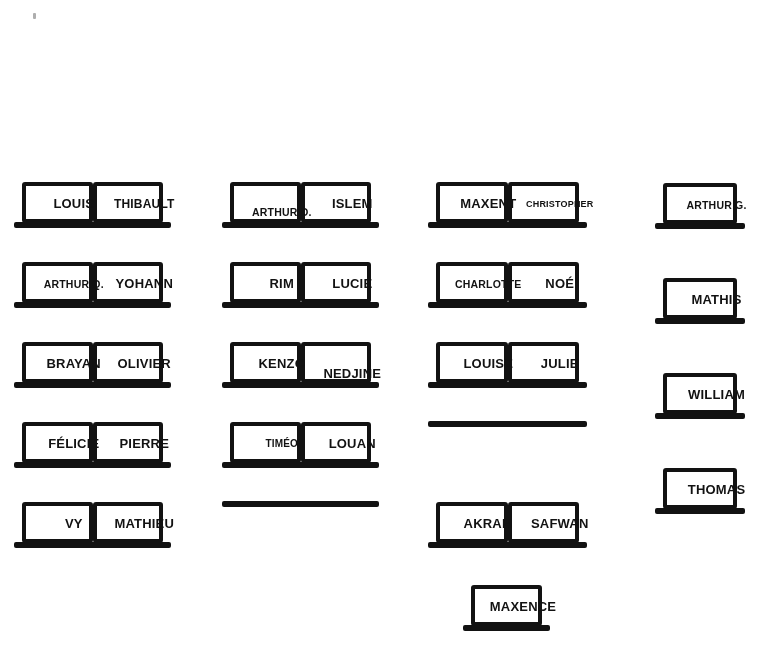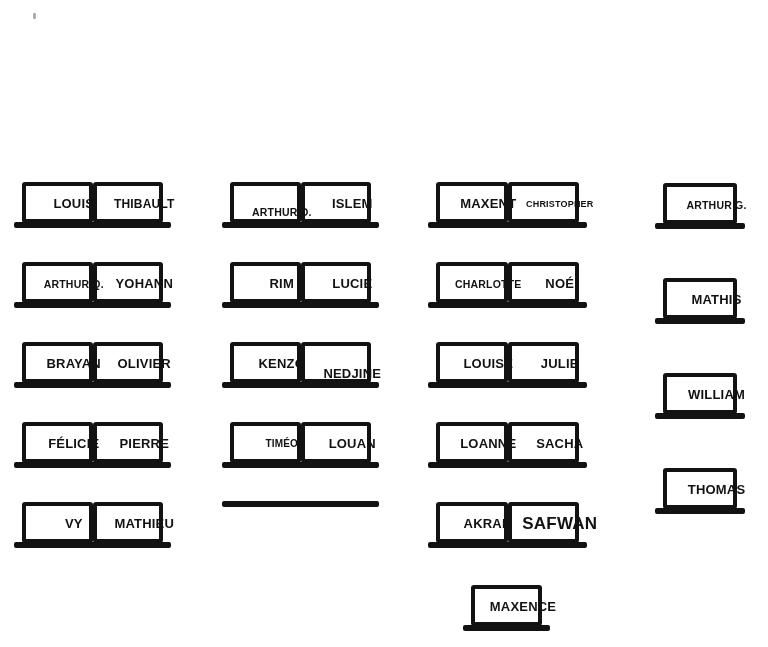--- a/index.html
+++ b/index.html
@@ -199,37 +199,29 @@
         <div class="seat">
     <span class="seat-label" style="font-size: 13px;">LOUISE</span>
   </div>
         <div class="seat">
     <span class="seat-label" style="font-size: 13px;">JULIE</span>
   </div>
       </div>
     <div class="desk-base"></div>
   </div>
     <div class="desk" style="left: 428px; top: 422px; width: 159px; --cells-w: 143px;">
-    <div class="desk-cells">
-        <div class="seat">
-    <span class="seat-label" style="font-size: 13px;">LOANNE</span>
-  </div>
-        <div class="seat">
-    <span class="seat-label" style="font-size: 13px;">SACHA</span>
-  </div>
-      </div>
     <div class="desk-base"></div>
   </div>
     <div class="desk" style="left: 428px; top: 502px; width: 159px; --cells-w: 143px;">
     <div class="desk-cells">
         <div class="seat">
     <span class="seat-label" style="font-size: 13px;">AKRAM</span>
   </div>
         <div class="seat">
-    <span class="seat-label" style="font-size: 17px;">SAFWAN</span>
+    <span class="seat-label" style="font-size: 13px;">SAFWAN</span>
   </div>
       </div>
     <div class="desk-base"></div>
   </div>
     <div class="desk" style="left: 655px; top: 183px; width: 90px; --cells-w: 74px;">
     <div class="desk-cells">
         <div class="seat">
     <span class="seat-label" style="font-size: 10.5px;">ARTHUR G.</span>
   </div>
       </div>

